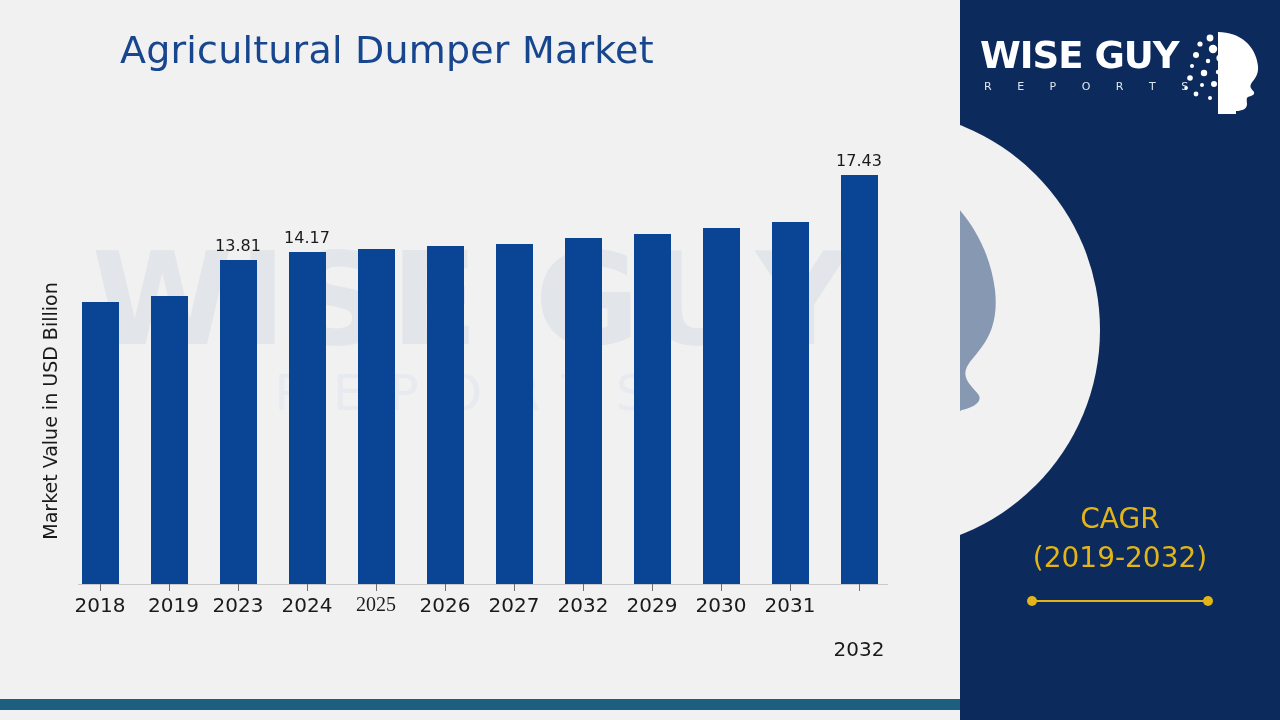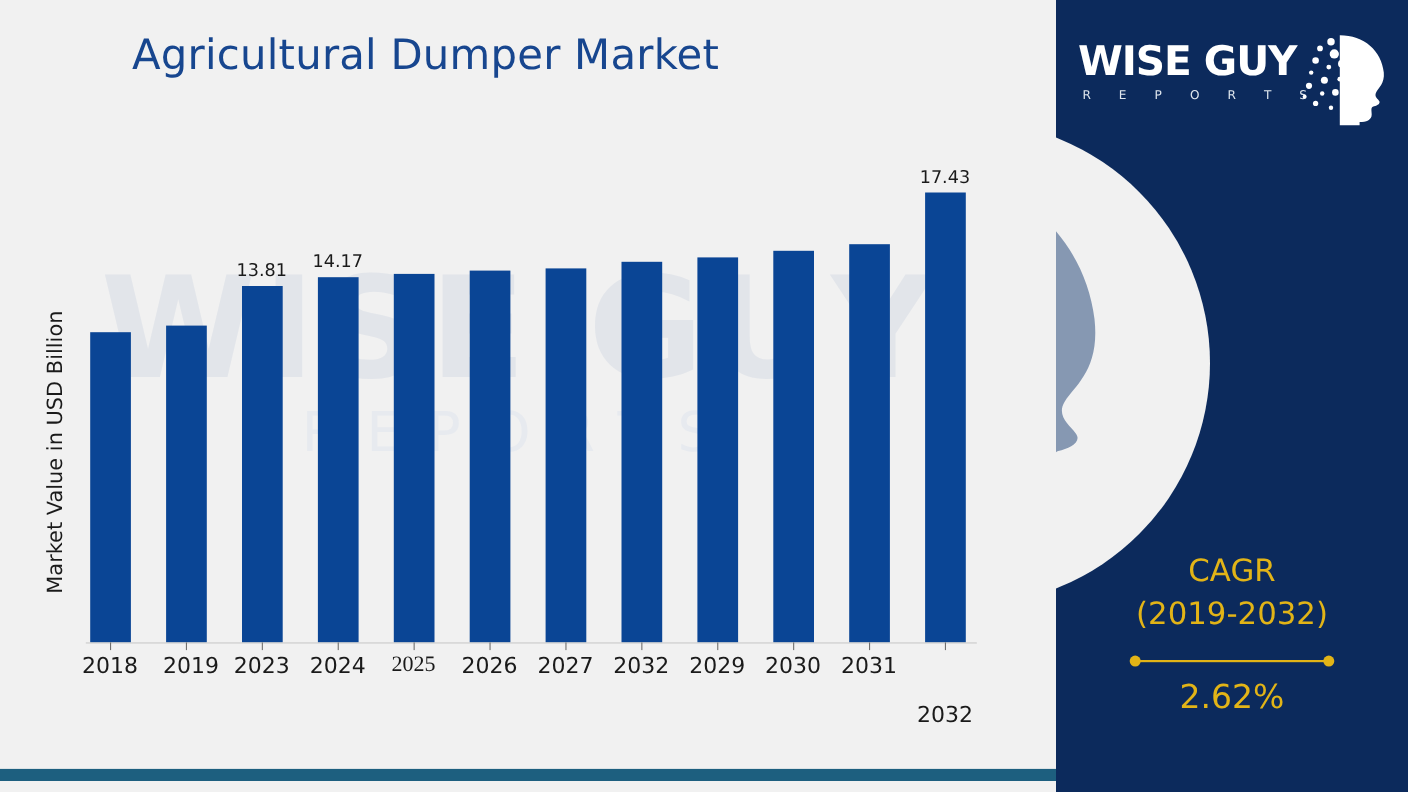--- a/index.html
+++ b/index.html
@@ -249,15 +249,14 @@
   </div>
 
   <div id="cagr-block">
     <div id="cagr-title">CAGR</div>
     <div id="cagr-period">(2019-2032)</div>
     <div id="cagr-divider">
       <div class="dot left"></div>
       <div class="line"></div>
       <div class="dot right"></div>
     </div>
-    <div id="cagr-value">2.62%</div>
   </div>
 </div>
 
 </body></html>

